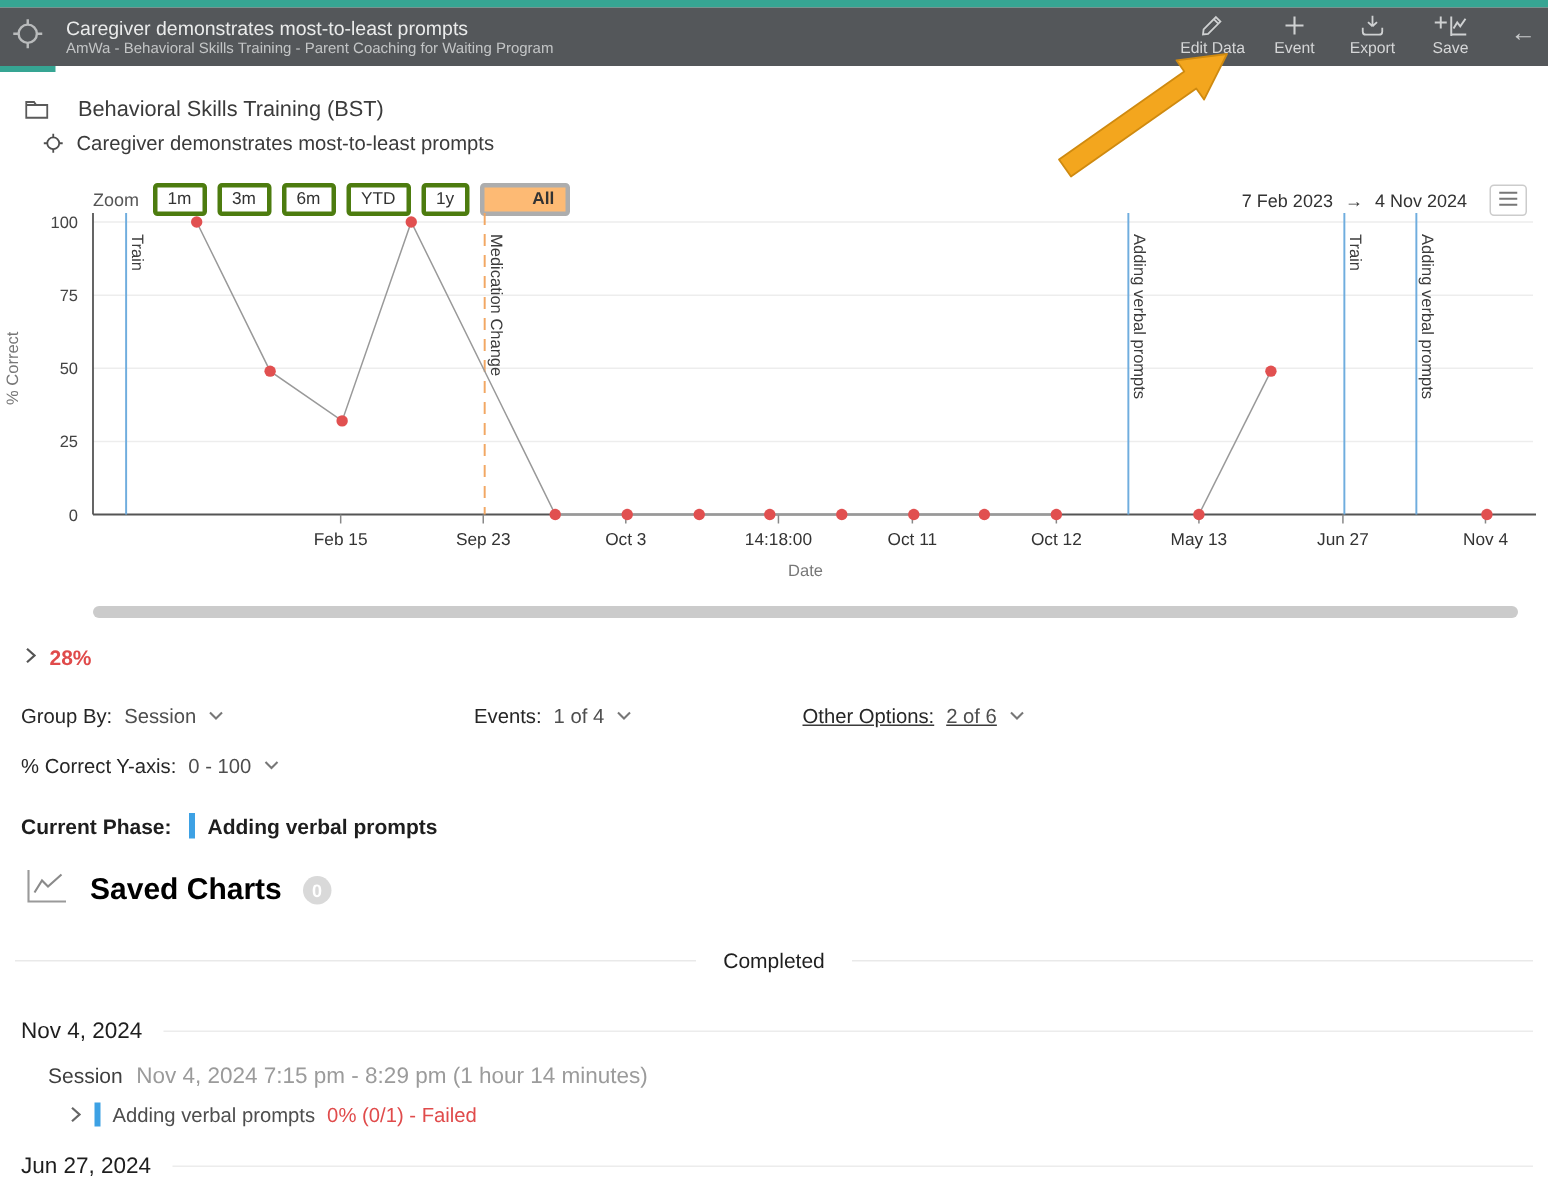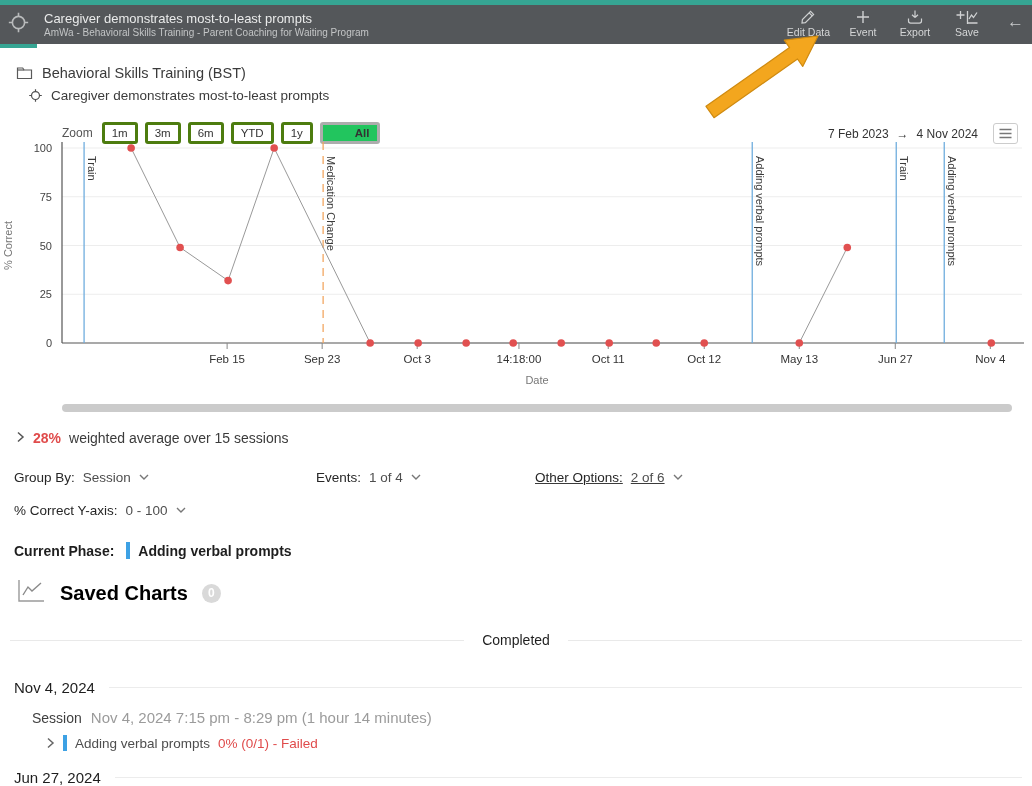--- a/index.html
+++ b/index.html
@@ -18,29 +18,29 @@
   .header-actions { position:absolute; right:46px; top:9px; display:flex; gap:14px; }
   .h-action { display:flex; flex-direction:column; align-items:center; gap:1px; min-width:38px; cursor:pointer; }
   .h-action .ic { height:16px; display:flex; align-items:center; }
   .h-action .lbl { font-size:10.5px; color:#d5d6d7; }
   .header-divider { position:absolute; right:40px; top:9px; width:1px; height:25px; background:#70737
 
 6; }
   .back-arrow { position:absolute; right:8px; top:12px; font-size:17px; color:#c9cbcc; cursor:pointer; }
   .annot-arrow { position:absolute; left:690px; top:30px; z-index:20; pointer-events:none; }
   
-  .crumb1 { position:absolute; left:16px; top:65px; display:flex; align-items:center; gap:9px; font-size:14.5px; color:#3b3b3b; }
+  .crumb1 { position:absolute; left:16px; top:65px; display:flex; align-items:center; gap:19px; font-size:14.5px; color:#3b3b3b; }
   .crumb2 { position:absolute; left:28px; top:88px; display:flex; align-items:center; gap:8px; font-size:13.5px; color:#3b3b3b; }
   .crumb-icon { color:#5a5a5a; display:flex; }
   
   .chart-section { position:absolute; left:0; top:118px; width:1032px; height:272px; }
   .chart-toolbar { position:absolute; left:62px; top:4px; display:flex; align-items:center; gap:7px; }
   .zoom-lab { font-size:12px; color:#555; margin-right:2px; }
   .zoom-btn { font-size:11.5px; color:#333; background:#fff; border:3px solid #4d7c0f; border-radius:3px; padding:2px 7px; cursor:pointer; font-family:inherit; }
-  .zoom-btn.selected { background:#22c55e; border-color:#adadad; font-weight:bold;padding-left:32px; }
+  .zoom-btn.selected { background:#fdba74; border-color:#adadad; font-weight:bold;padding-left:32px; }
   .range-box { position:absolute; right:54px; top:9px; font-size:12px; color:#333; display:flex; gap:8px; align-items:center; }
   .menu-btn { position:absolute; right:14px; top:5px; width:25px; height:21px; border:1px solid #ccc; border-radius:3px; background:#fff; display:flex; align-items:center; justify-content:center; cursor:pointer; }
   .chart-svg { position:absolute; left:0; top:22px; }
   
   .hscrollbar { position:absolute; left:62px; top:404px; width:950px; height:8px; border-radius:4px; background:#cbcbcb; cursor:pointer; }
   .summary-row { position:absolute; left:16px; top:430px; display:flex; align-items:center; gap:8px; font-size:14px; }
   .summary-pct { color:#e04b4b; font-weight:bold; }
   .ctl-row { position:absolute; left:0; width:824px; height:20px; font-size:13.5px; }
   .ctl { position:absolute; display:flex; align-items:center; gap:8px; cursor:pointer; }
   .ctl .lab { color:#262626; }
@@ -236,21 +236,20 @@
 
   <div class="hscrollbar"></div>
 
   <div class="summary-row">
     <span>
       <svg width="9" height="12" viewBox="0 0 9 12" fill="none" stroke="#555" stroke-width="1.5">
           <path d="M2 1.5l5 4.5-5 4.5"></path>
         </svg>
     </span>
     <span class="summary-pct">28%</span>
-    <span>weighted average over 15 sessions</span>
   </div>
 
   <div class="ctl-row" style="top:470px;">
     <div class="ctl" style="left:14px;">
       <span class="lab">Group By:</span>
       <span class="val">Session</span>
       <svg width="10" height="7" viewBox="0 0 10 7" fill="none" stroke="#777" stroke-width="1.4">
           <path d="M1 1l4 4 4-4"></path>
         </svg>
     </div>

